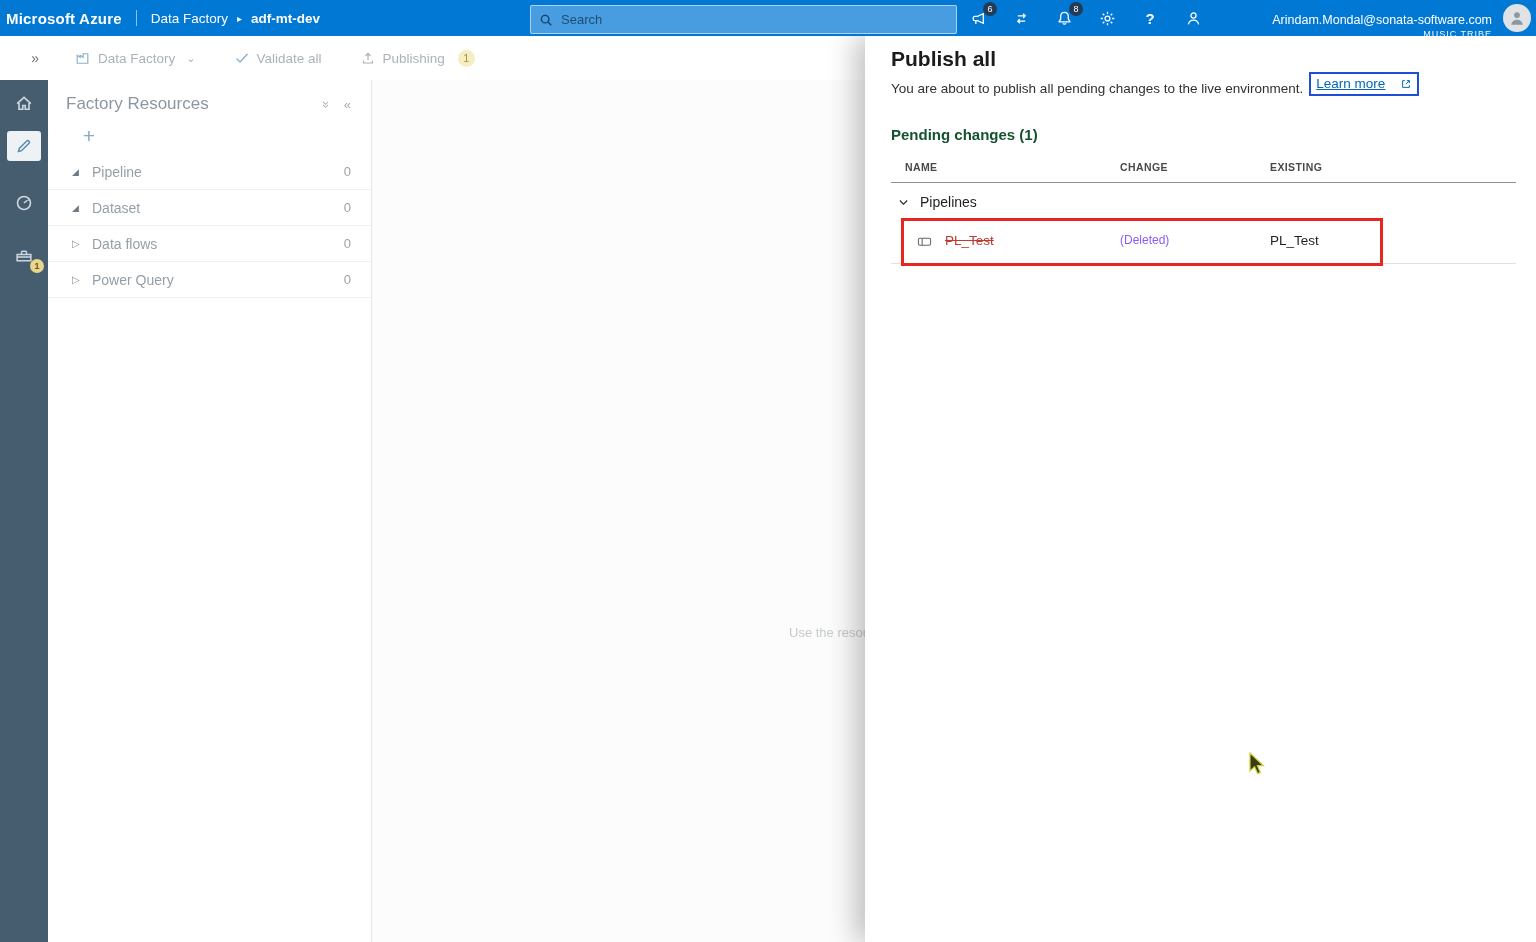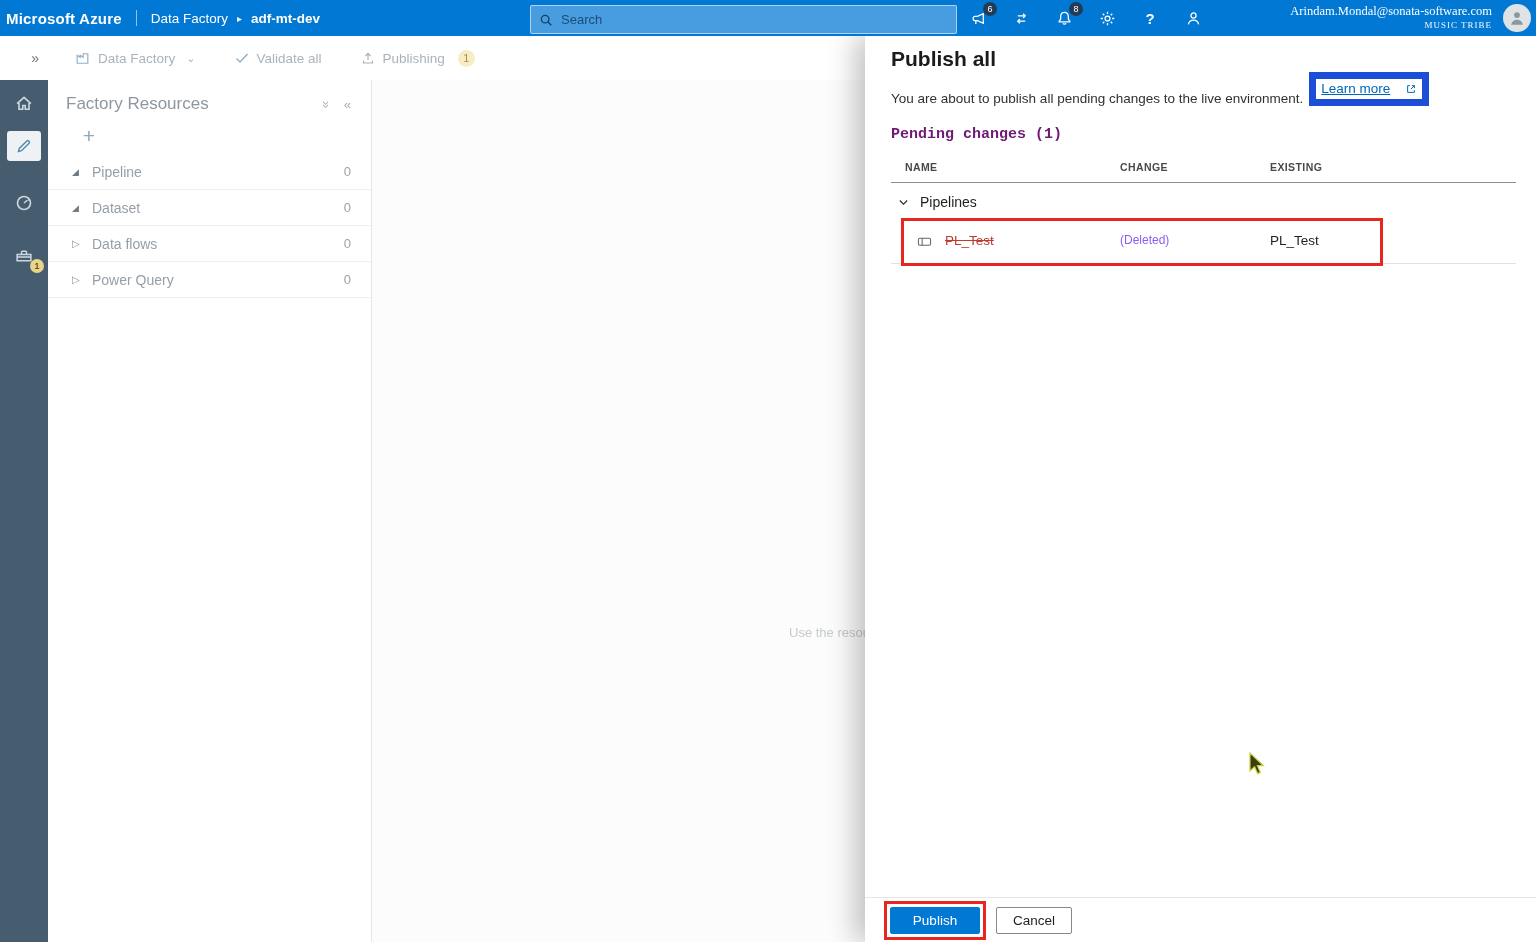--- a/index.html
+++ b/index.html
@@ -21,21 +21,21 @@
     display:flex;align-items:center;padding:0 8px;color:#123f66;}
   .search svg{flex:0 0 auto;}
   .search input{flex:1;border:none;background:transparent;outline:none;margin-left:6px;
     font-size:13px;color:#0e3a60;font-family:"Liberation Sans",sans-serif;}
   .search input::placeholder{color:#1d486f;opacity:.95;}
   .tb-icons{position:absolute;left:966px;top:0;height:36px;display:flex;align-items:center;gap:19px;}
   .tb-icon{position:relative;width:24px;height:24px;display:flex;align-items:center;justify-content:center;
     color:#fff;cursor:pointer;font-size:15px;}
   .tb-badge{position:absolute;top:-4px;right:-7px;min-width:14px;height:14px;border-radius:8px;
     background:#243b55;color:#fff;font-size:9px;line-height:14px;text-align:center;padding:0 2px;box-sizing:border-box;}
-  .account{position:absolute;right:44px;top:4px;text-align:right;line-height:1.25;font-family:Liberation Serif, serif;}
+  .account{position:absolute;right:44px;top:13px;text-align:right;line-height:1.25;}
   .account .email{font-size:12.5px;}
   .account .tenant{font-size:9px;letter-spacing:1px;opacity:.95;}
   .avatar{position:absolute;right:5px;top:4px;width:28px;height:28px;border-radius:50%;
     background:#dfe3e6;display:flex;align-items:center;justify-content:center;color:#8e979e;cursor:pointer;}
   
   .sidenav{position:absolute;left:0;top:36px;width:48px;height:906px;background:#fff;z-index:6;}
   .nav-expand{height:44px;display:flex;align-items:center;justify-content:flex-end;
     padding-right:9px;color:#6d7378;font-size:14px;cursor:pointer;box-sizing:border-box;}
   .nav-dark{position:absolute;left:0;top:44px;right:0;bottom:0;background:#465d70;}
   .nav-item{position:absolute;left:0;width:48px;height:36px;display:flex;align-items:center;
@@ -77,25 +77,25 @@
   .tree-count{font-size:13px;color:#9aa3ab;}
   
   .canvas{position:absolute;left:372px;top:80px;width:493px;height:862px;background:#fcfcfd;
     overflow:hidden;z-index:4;}
   .canvas .hint{position:absolute;left:417px;top:545px;font-size:13px;color:#c6cacd;white-space:nowrap;}
   
   .panel{position:absolute;left:865px;top:36px;width:671px;height:906px;background:#fff;
     box-shadow:-10px 0 26px rgba(0,0,0,.24);z-index:20;}
   .p-title{position:absolute;left:26px;top:11px;font-size:21px;font-weight:700;color:#1b1b1b;}
   .p-desc{position:absolute;left:26px;top:36px;font-size:13.5px;color:#323130;display:flex;align-items:flex-end;}
-  .learn-box{display:inline-flex;align-items:center;gap:15px;border:7px solid #1d4ed8;
+  .learn-box{display:inline-flex;align-items:center;gap:15px;border:2px solid #1d4ed8;
     padding:2px 5px 3px 5px;margin-left:6px;cursor:pointer;}
   .learn-link{color:var(--link-blue,#0067b8);text-decoration:underline;font-size:13.5px;}
   .learn-box svg{color:var(--link-blue,#0067b8);}
-  .p-pending{position:absolute;left:26px;top:90px;font-size:15px;font-weight:700;color:#701a75;font-family:Liberation Mono, monospace;}
+  .p-pending{position:absolute;left:26px;top:90px;font-size:15px;font-weight:700;color:#14532d;}
   .ptable{position:absolute;left:26px;top:118px;width:625px;}
   .pt-head{position:relative;height:28px;border-bottom:1px solid #8f8d8b;}
   .pt-h{position:absolute;top:7px;font-size:10.5px;font-weight:700;color:#4a4948;letter-spacing:.4px;}
   .pt-h.c1{left:14px;} .pt-h.c2{left:229px;} .pt-h.c3{left:379px;}
   .pt-group{height:38px;display:flex;align-items:center;padding-left:6px;cursor:pointer;}
   .pt-group .glabel{margin-left:10px;font-size:14px;color:#201f1e;}
   .pt-row{position:relative;height:42px;border-bottom:1px solid #e1e1e1;}
   .pt-row .picon{position:absolute;left:26px;top:13px;color:#6e615e;}
   .pt-name{position:absolute;left:54px;top:12px;font-size:13.5px;color:var(--deleted-text,#bf3a30);
     text-decoration:line-through;}
@@ -316,23 +316,17 @@
           </svg>
       </span>
       <span class="pt-name">PL_Test</span>
       <span class="pt-change">(Deleted)</span>
       <span class="pt-existing">PL_Test</span>
     </div>
   </div>
 
   <div class="anno-row"></div>
 
-  <div class="p-footer">
-    <span class="anno-btn">
-      <button class="btn-publish">Publish</button>
-    </span>
-    <button class="btn-cancel">Cancel</button>
-  </div>
 </aside>
 
 <svg class="cursor" width="24" height="24" viewBox="0 0 24 24">
   <polygon points="2,1 2,19 6.6,14.8 9.6,21.6 12.4,20.4 9.4,13.7 15.4,13.7" fill="#3c3c14" stroke="#c9d13a" stroke-width="1.2"></polygon>
 </svg>
 
 </body></html>

